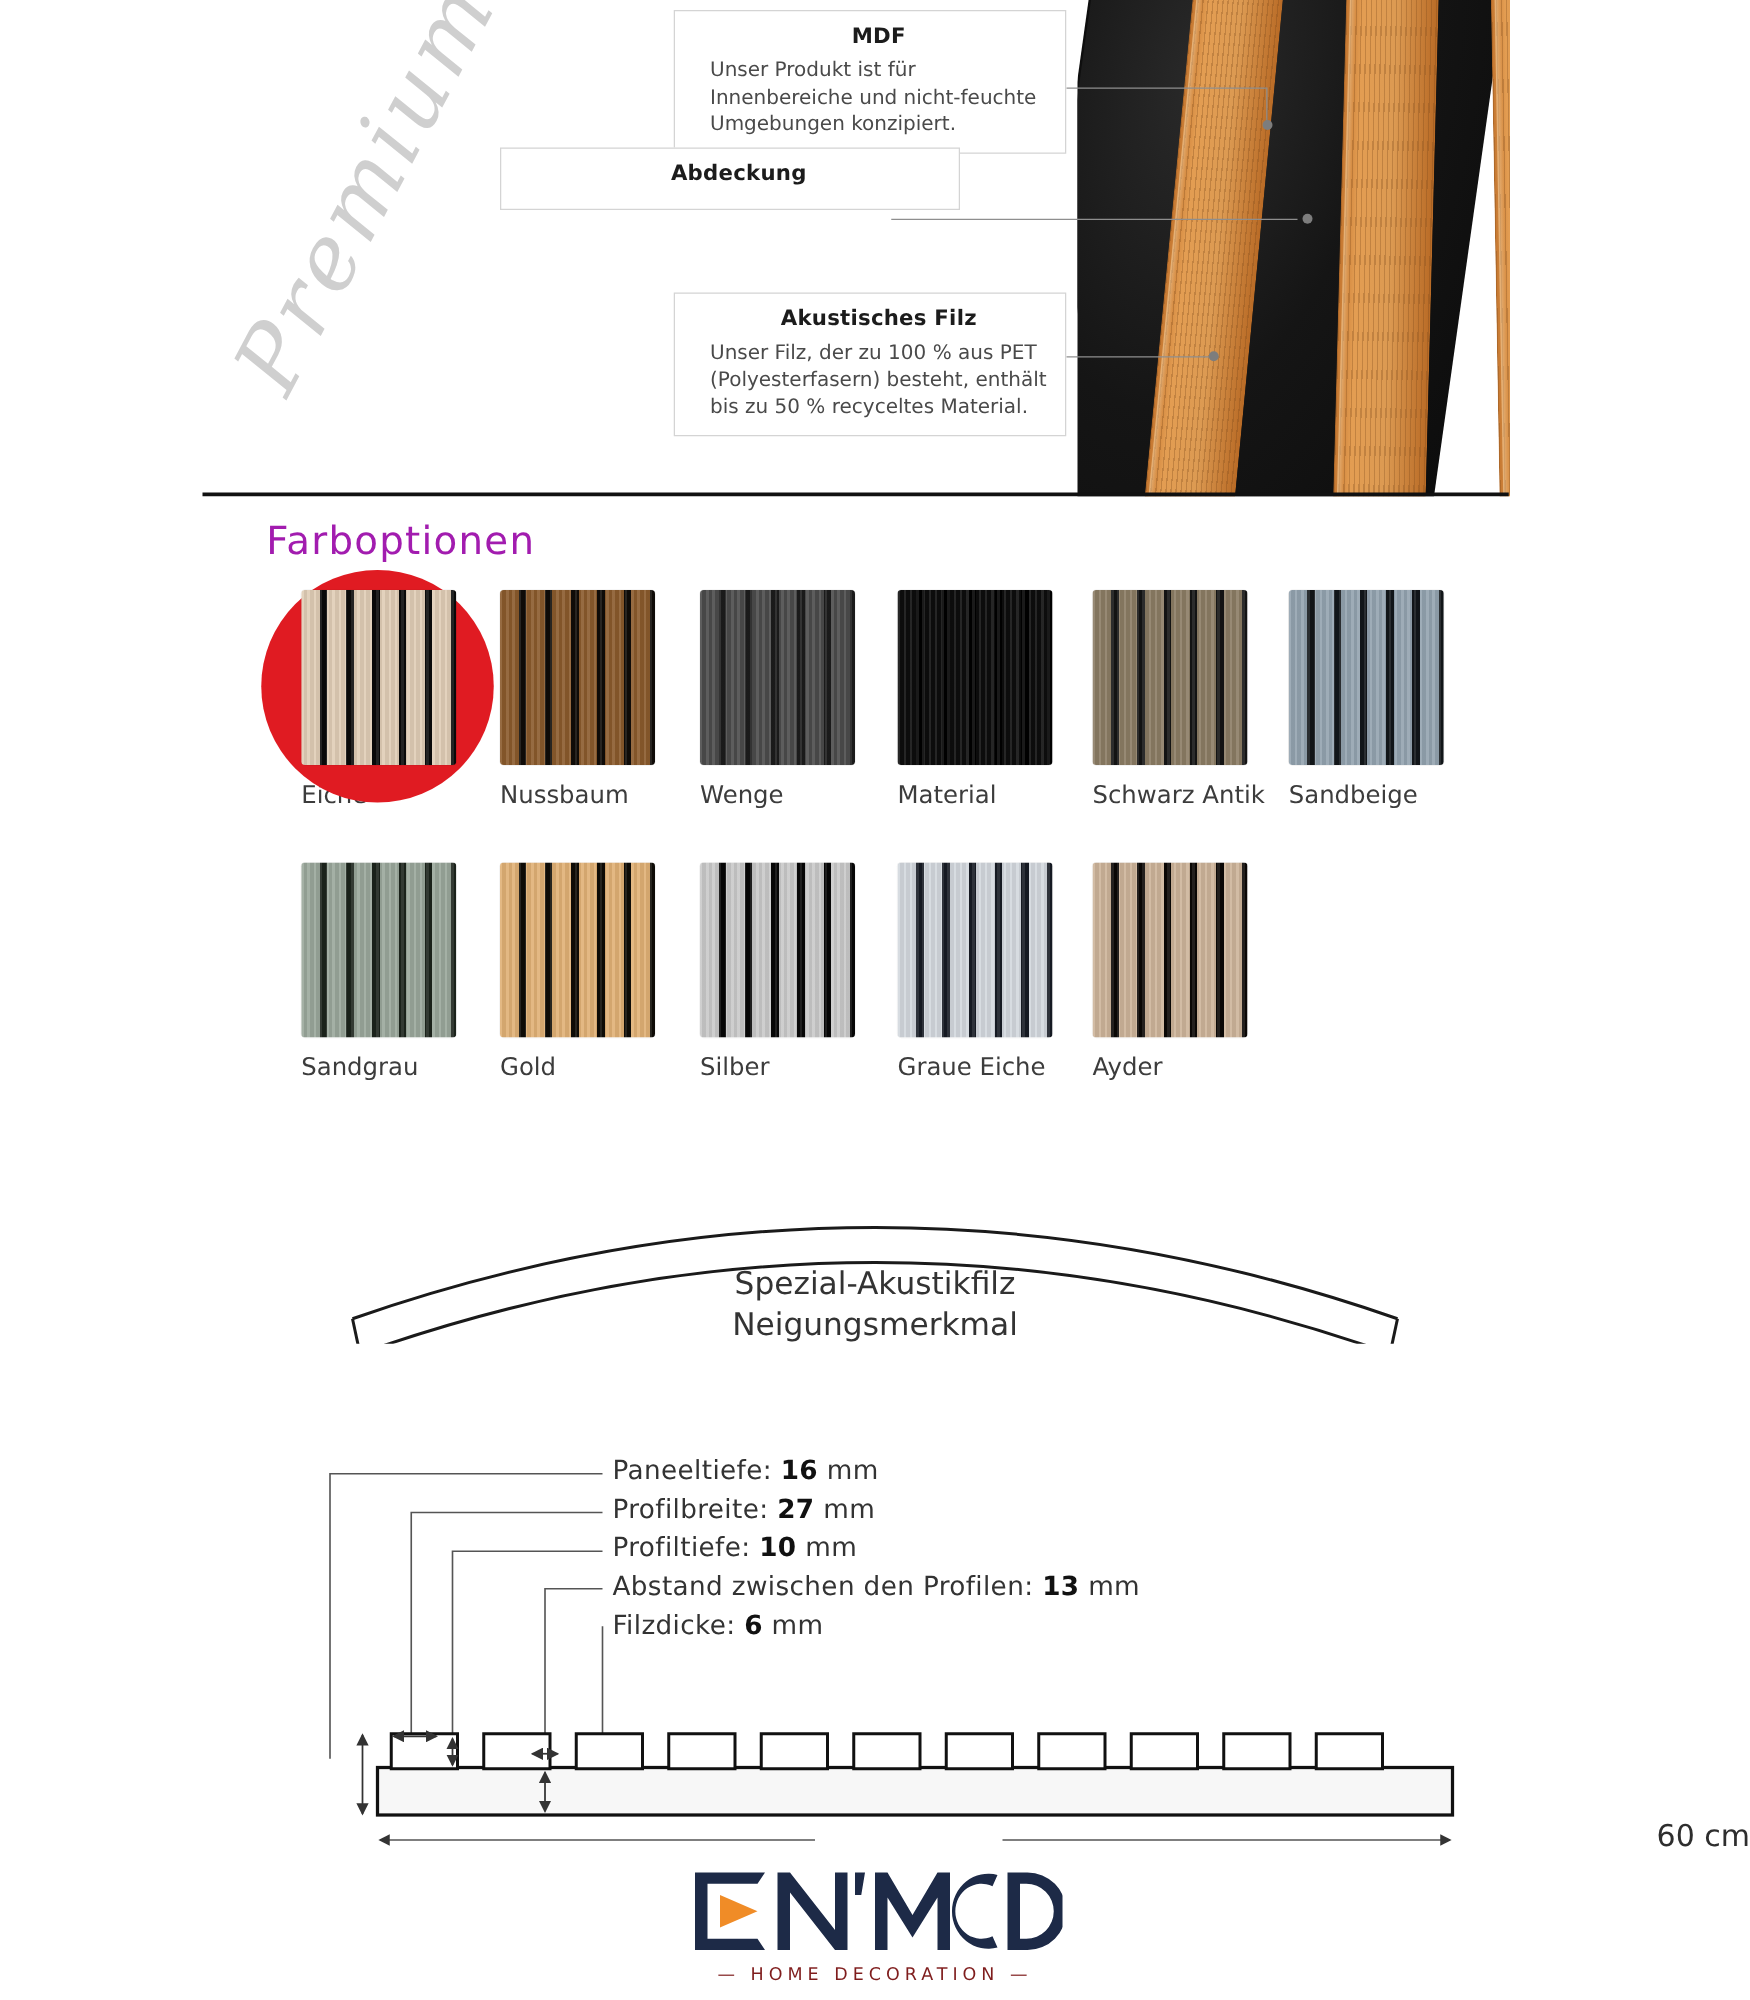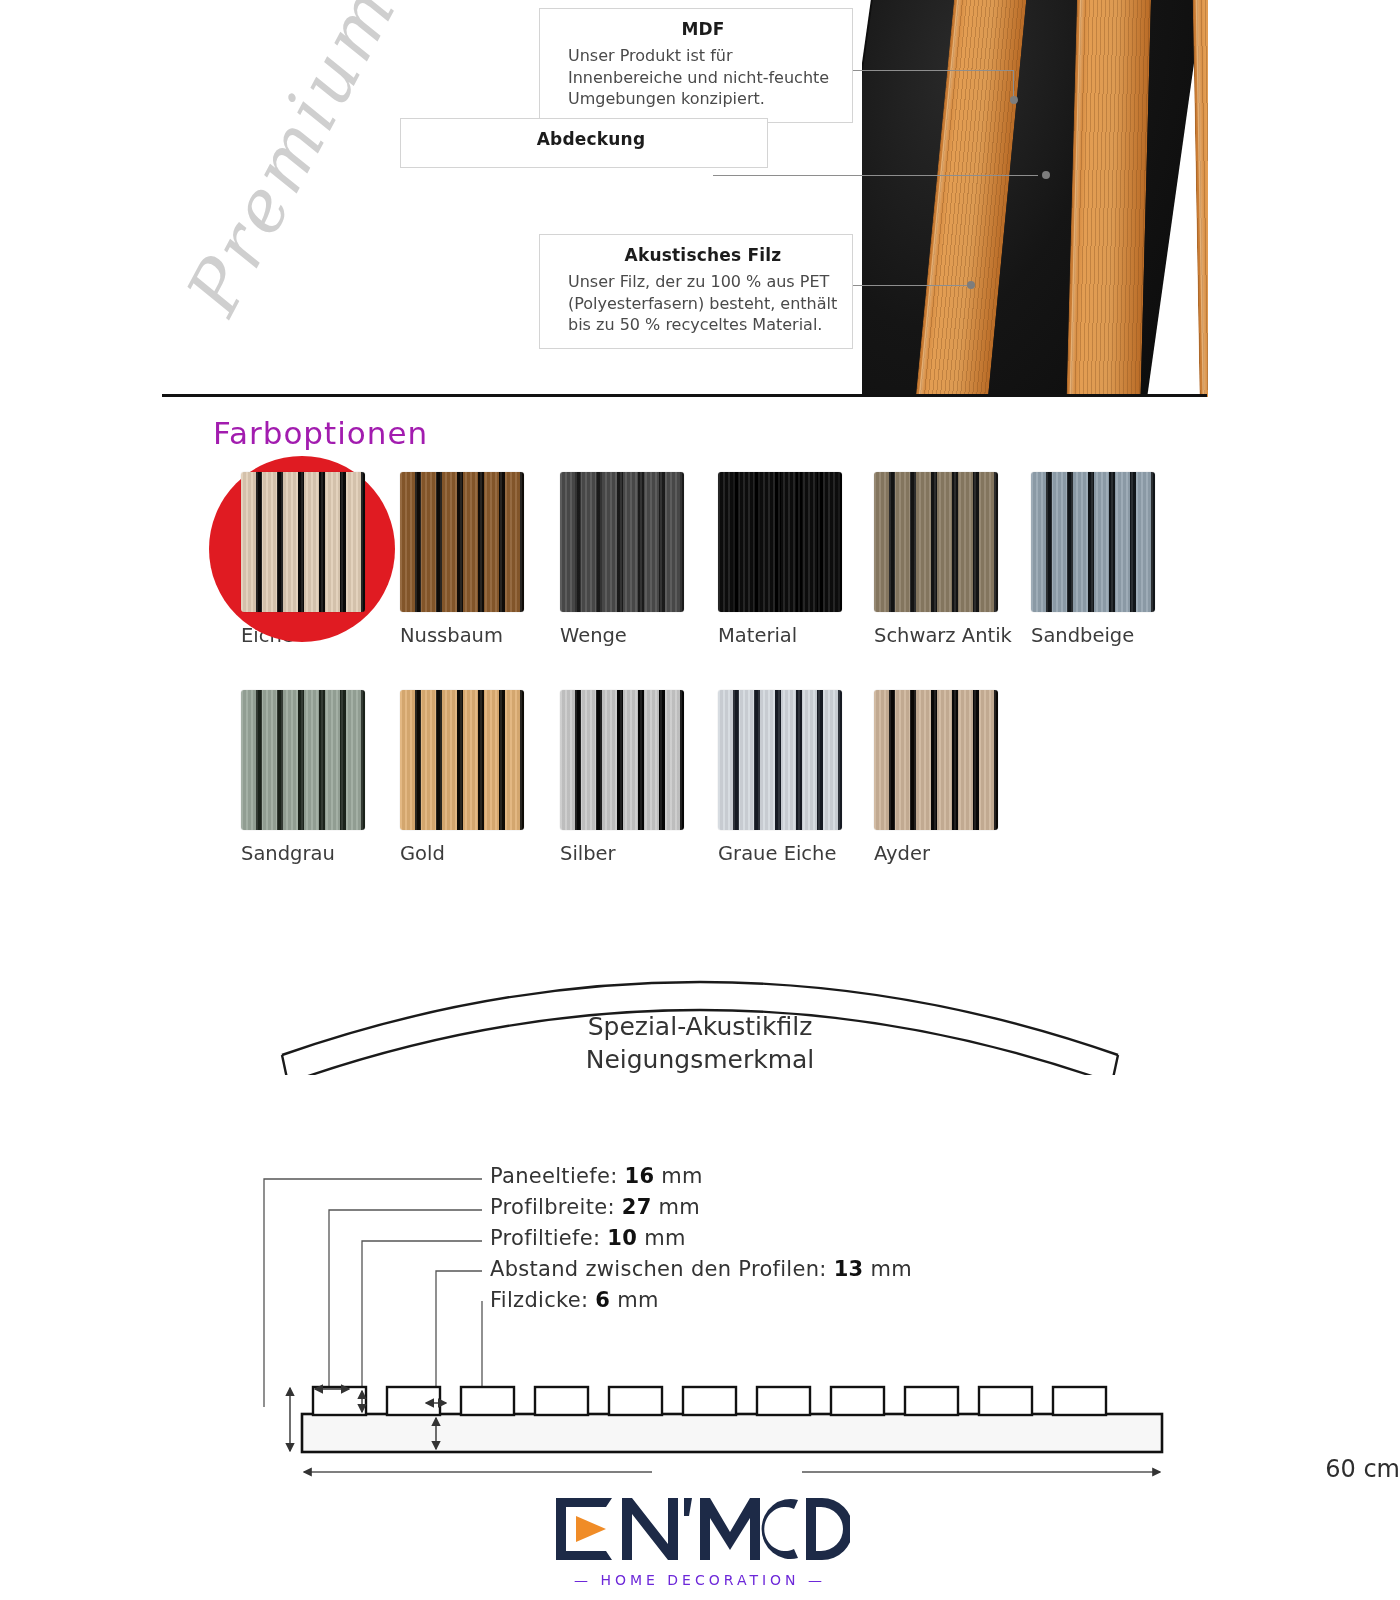--- a/index.html
+++ b/index.html
@@ -217,21 +217,21 @@
   }
   .logo-mark {
     display: inline-block;
     position: relative;
     height: 70px;
   }
   .logo-tag {
     margin-top: 2px;
     font-size: 14px;
     letter-spacing: 4px;
-    color: #6d28d9;
+    color: #7f1d1d;
   }
 </style>
 </head>
 <body>
 
 <div id="page">
 
   <div class="premium-mark">Premium</div>
 
   <div class="photo">

